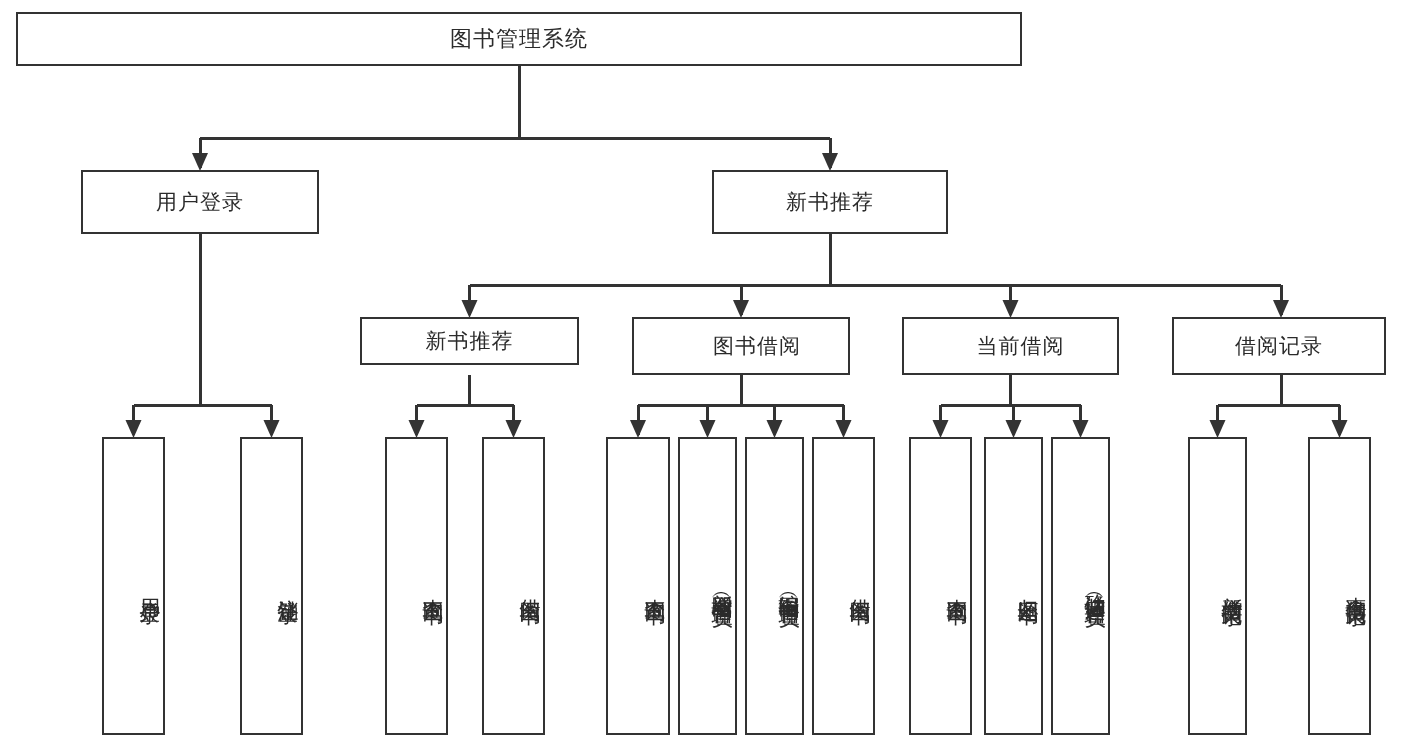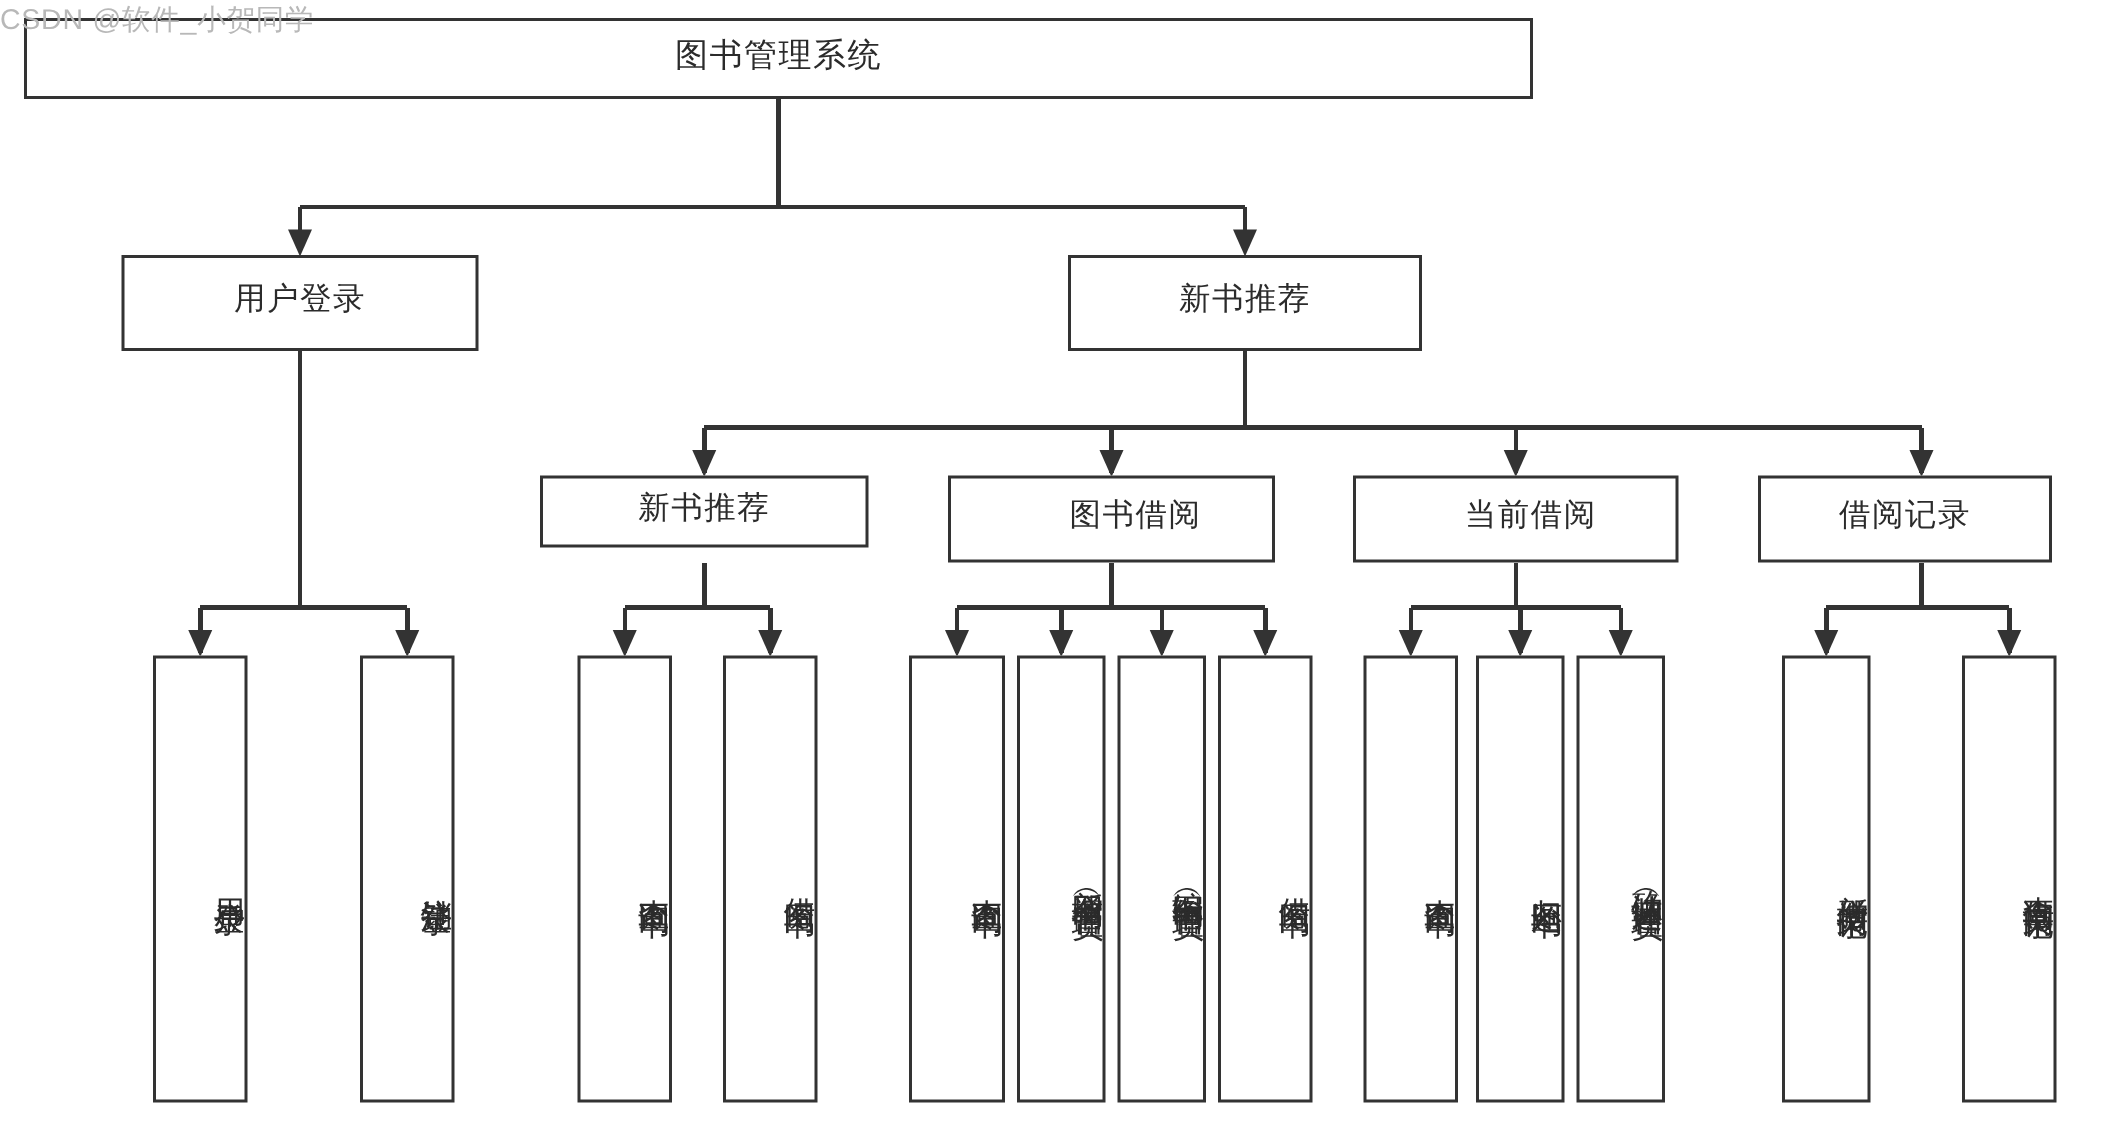--- a/index.html
+++ b/index.html
@@ -30,21 +30,20 @@
     position: absolute;
     box-sizing: border-box;
     border: 2px solid #333333;
     background: #ffffff;
     display: flex;
     align-items: center;
     justify-content: center;
     color: #2b2b2b;
     text-align: center;
     line-height: 1.25;
-    font-family: Liberation Mono, monospace;
   }
   .node.horizontal {
     writing-mode: horizontal-tb;
     font-size: 21px;
     letter-spacing: 1px;
   }
   .node.vertical {
     writing-mode: vertical-rl;
     text-orientation: upright;
     font-size: 21px;
@@ -140,21 +139,21 @@
       </div>
       <div class="node horizontal" style="left: 360px; top: 317px; width: 219px; height: 48px;">
         <span class="node-label">新书推荐</span>
       </div>
       <div class="node horizontal" style="left: 632px; top: 317px; width: 218px; height: 58px; padding-left: 32px;">
         <span class="node-label">图书借阅</span>
       </div>
       <div class="node horizontal" style="left: 902px; top: 317px; width: 217px; height: 58px; padding-left: 20px;">
         <span class="node-label">当前借阅</span>
       </div>
-      <div class="node horizontal" style="left: 1172px; top: 317px; width: 196px; height: 58px;">
+      <div class="node horizontal" style="left: 1172px; top: 317px; width: 214px; height: 58px;">
         <span class="node-label">借阅记录</span>
       </div>
       <div class="node vertical" style="left: 102px; top: 437px; width: 63px; height: 298px;">
         <span class="node-label">用户登录</span>
       </div>
       <div class="node vertical" style="left: 240px; top: 437px; width: 63px; height: 298px;">
         <span class="node-label">注销登录</span>
       </div>
       <div class="node vertical" style="left: 385px; top: 437px; width: 63px; height: 298px;">
         <span class="node-label">查询图书</span>
@@ -184,15 +183,14 @@
         <span class="node-label">确认归还（管理员）</span>
       </div>
       <div class="node vertical" style="left: 1188px; top: 437px; width: 59px; height: 298px;">
         <span class="node-label">新增借阅记录</span>
       </div>
       <div class="node vertical" style="left: 1308px; top: 437px; width: 63px; height: 298px;">
         <span class="node-label">查询借阅记录</span>
       </div>
     </div>
 
-  <div class="watermark">CSDN @软件_小贺同学</div>
 
 </div>
 
 </body></html>

